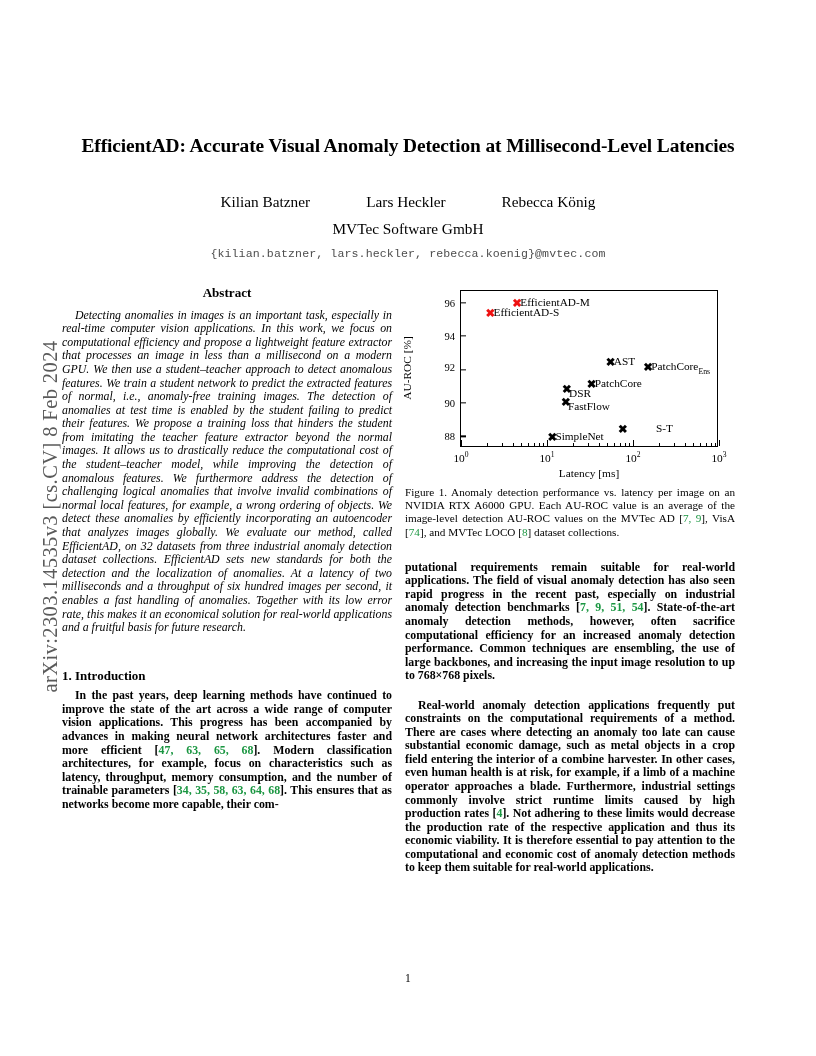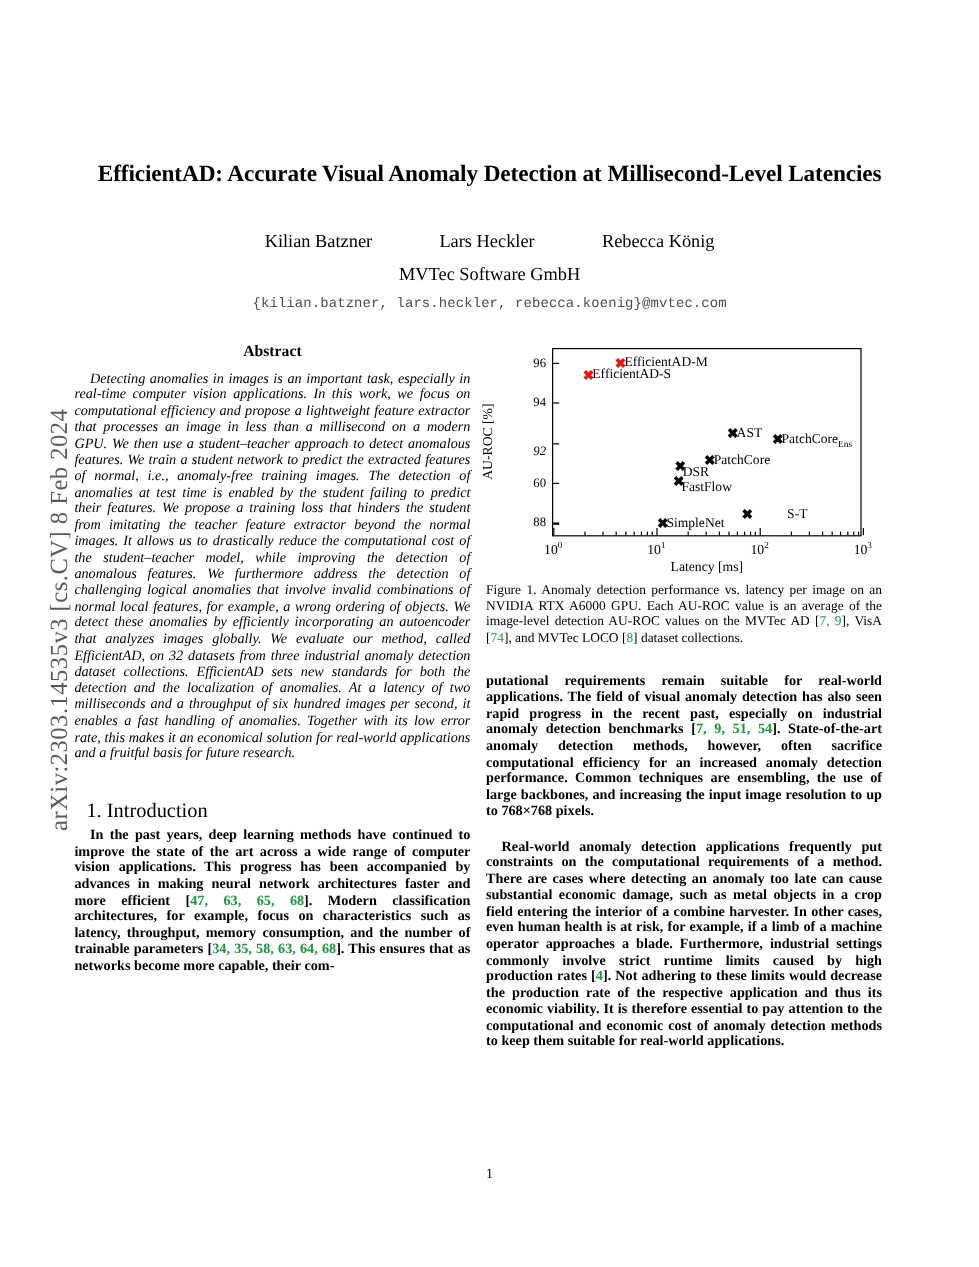--- a/index.html
+++ b/index.html
@@ -85,23 +85,23 @@
     position: absolute;
     top: 286px;
     width: 330px;
     font-size: 11.85px;
     line-height: 13.55px;
     text-align: justify;
   }
   #col-left  { left: 62px; }
 
   .sec-head {
-    font-size: 17px;
-    font-weight: normal;
-    margin: 0 0 7px 10px;
+    font-size: 13px;
+    font-weight: bold;
+    margin: 0 0 7px 0;
     text-align: left;
   }
   #abstract-head {
     text-align: center;
     font-size: 13.1px;
     font-weight: bold;
     margin: 0 0 9px 0;
   }
   .abstract-body {
     font-style: italic;
@@ -256,23 +256,23 @@
 
   <div id="figure-block">
     <div id="chart">
       <div id="y-axis-title">AU-ROC [%]</div>
       <div id="x-axis-title">Latency [ms]</div>
       <div id="plot-frame">
 
       <div class="ytick-mark" style="top: 145.309px;"></div>
           <div class="ytick-label" style="top: 145.309px;">88</div>
           <div class="ytick-mark" style="top: 111.904px;"></div>
-          <div class="ytick-label" style="top: 111.904px;">60</div>
+          <div class="ytick-label" style="top: 111.904px;">90</div>
           <div class="ytick-mark" style="top: 78.5px;"></div>
-          <div class="ytick-label" style="top: 86px; font-style: italic;">92</div>
+          <div class="ytick-label" style="top: 76px;">92</div>
           <div class="ytick-mark" style="top: 45.0957px;"></div>
           <div class="ytick-label" style="top: 45.0957px;">94</div>
           <div class="ytick-mark" style="top: 11.6915px;"></div>
           <div class="ytick-label" style="top: 11.6915px;">96</div>
           <div class="xtick-mark xtick-major" style="left: 0px;"></div>
           <div class="xtick-label" style="left: 0px;">10<sup>0</sup></div>
           <div class="xtick-mark xtick-minor" style="left: 25.8886px;"></div>
           <div class="xtick-mark xtick-minor" style="left: 41.0324px;"></div>
           <div class="xtick-mark xtick-minor" style="left: 51.7772px;"></div>
           <div class="xtick-mark xtick-minor" style="left: 60.1114px;"></div>

